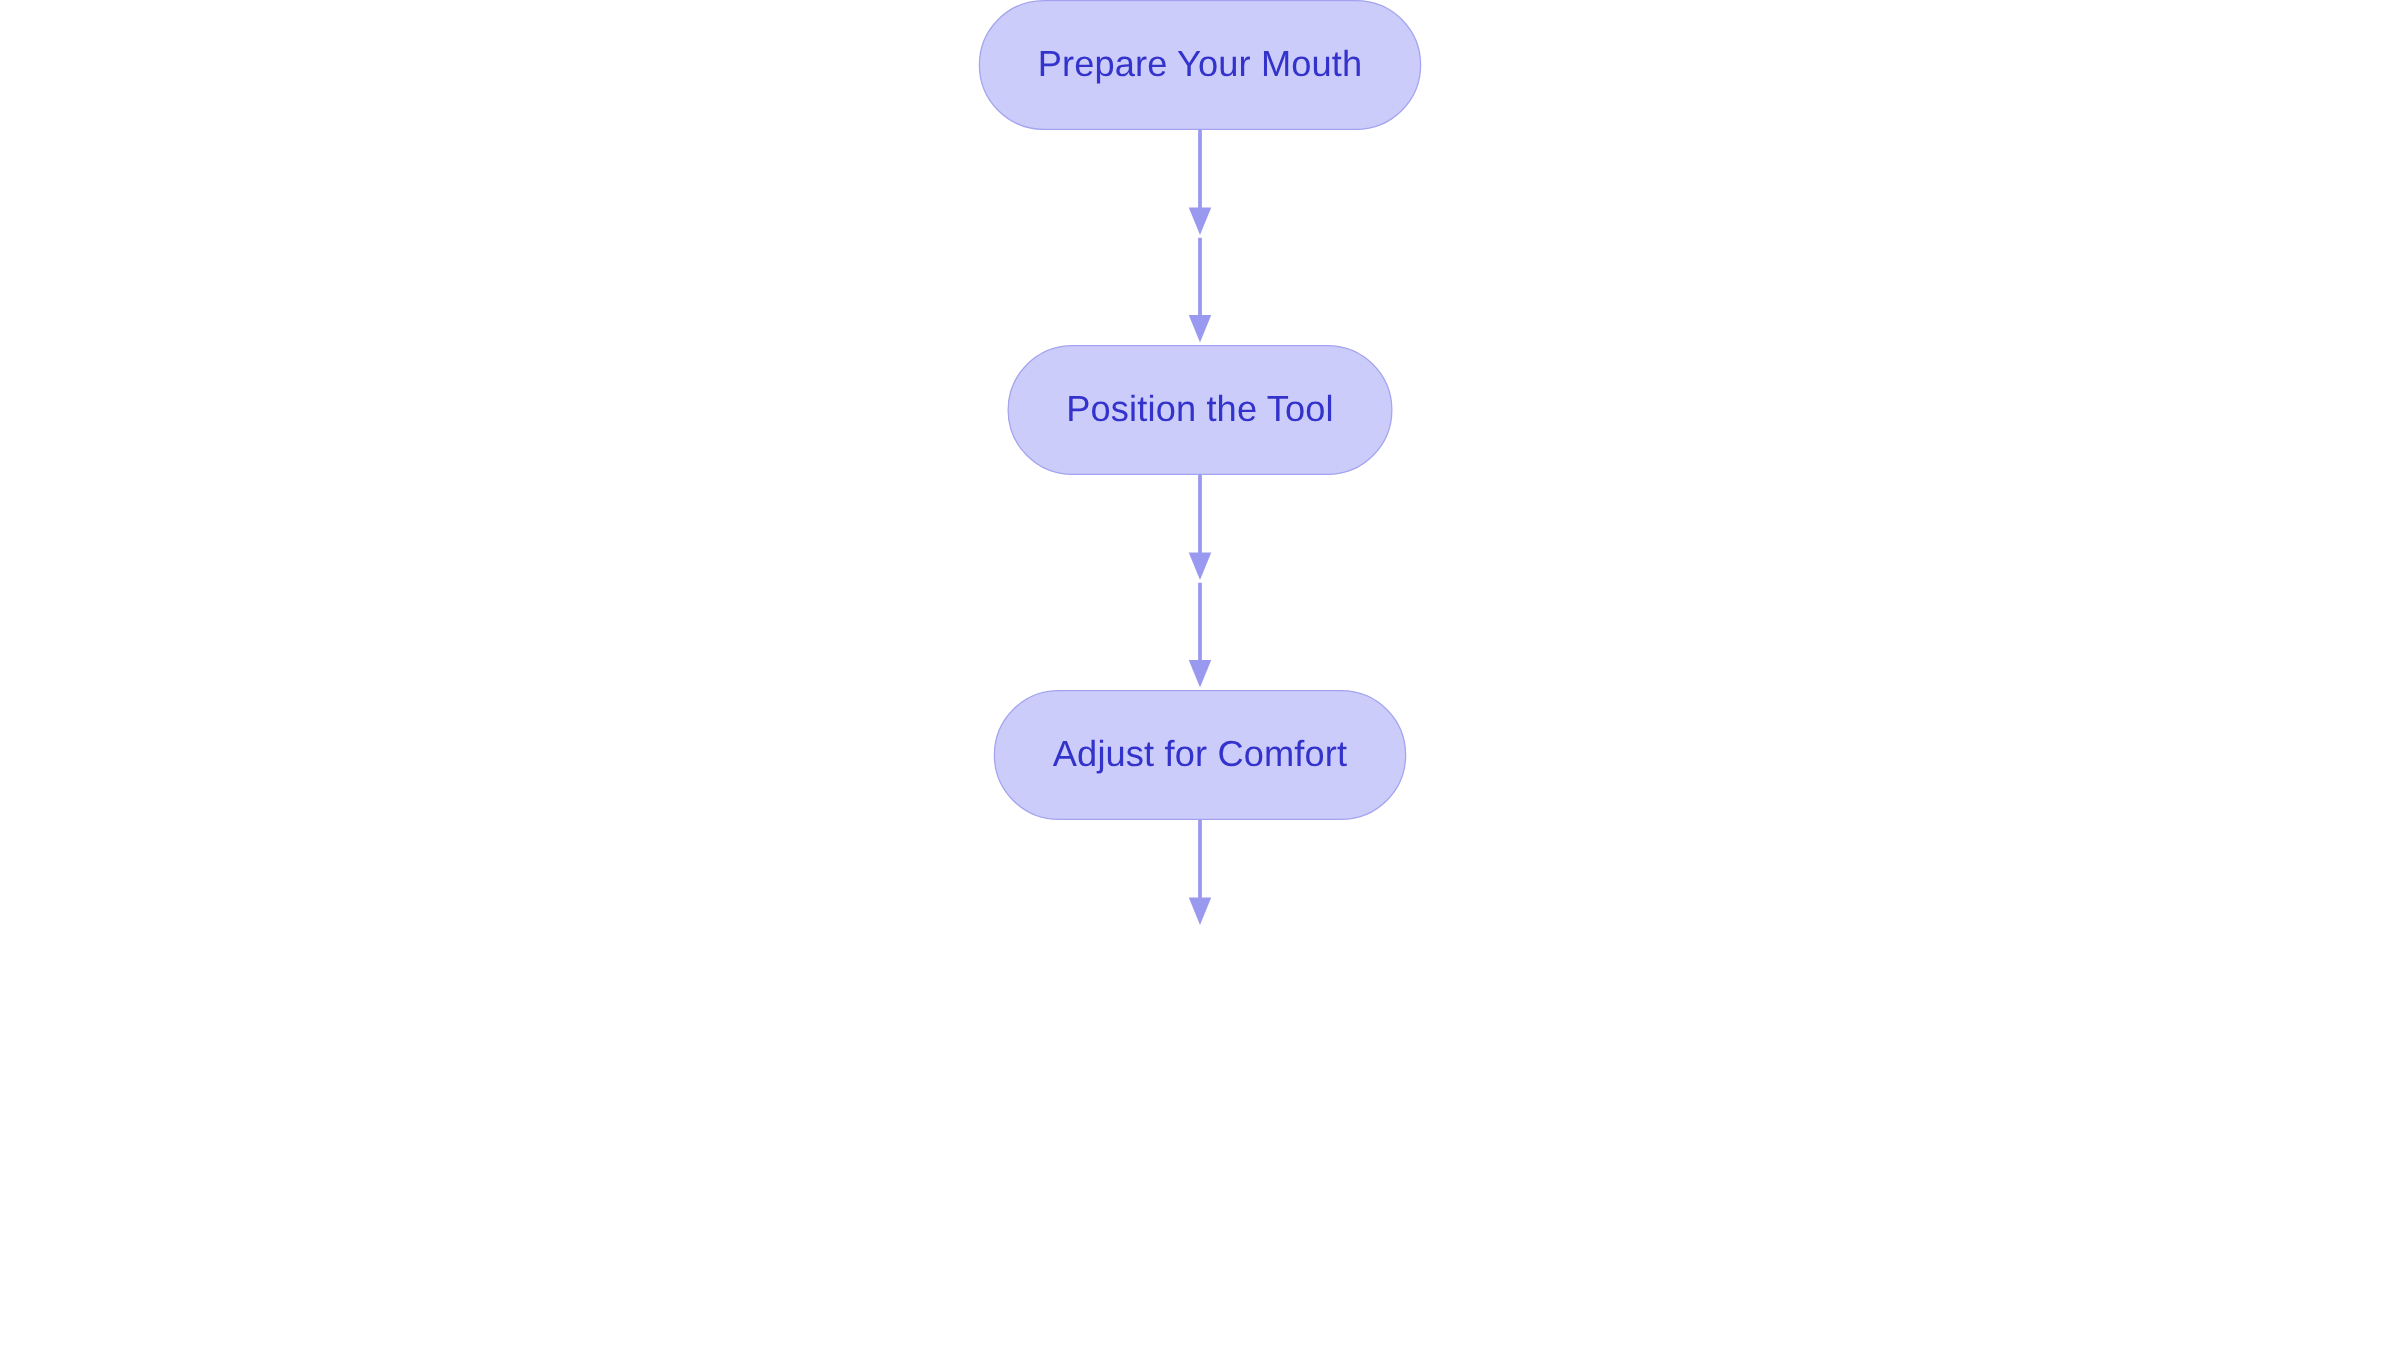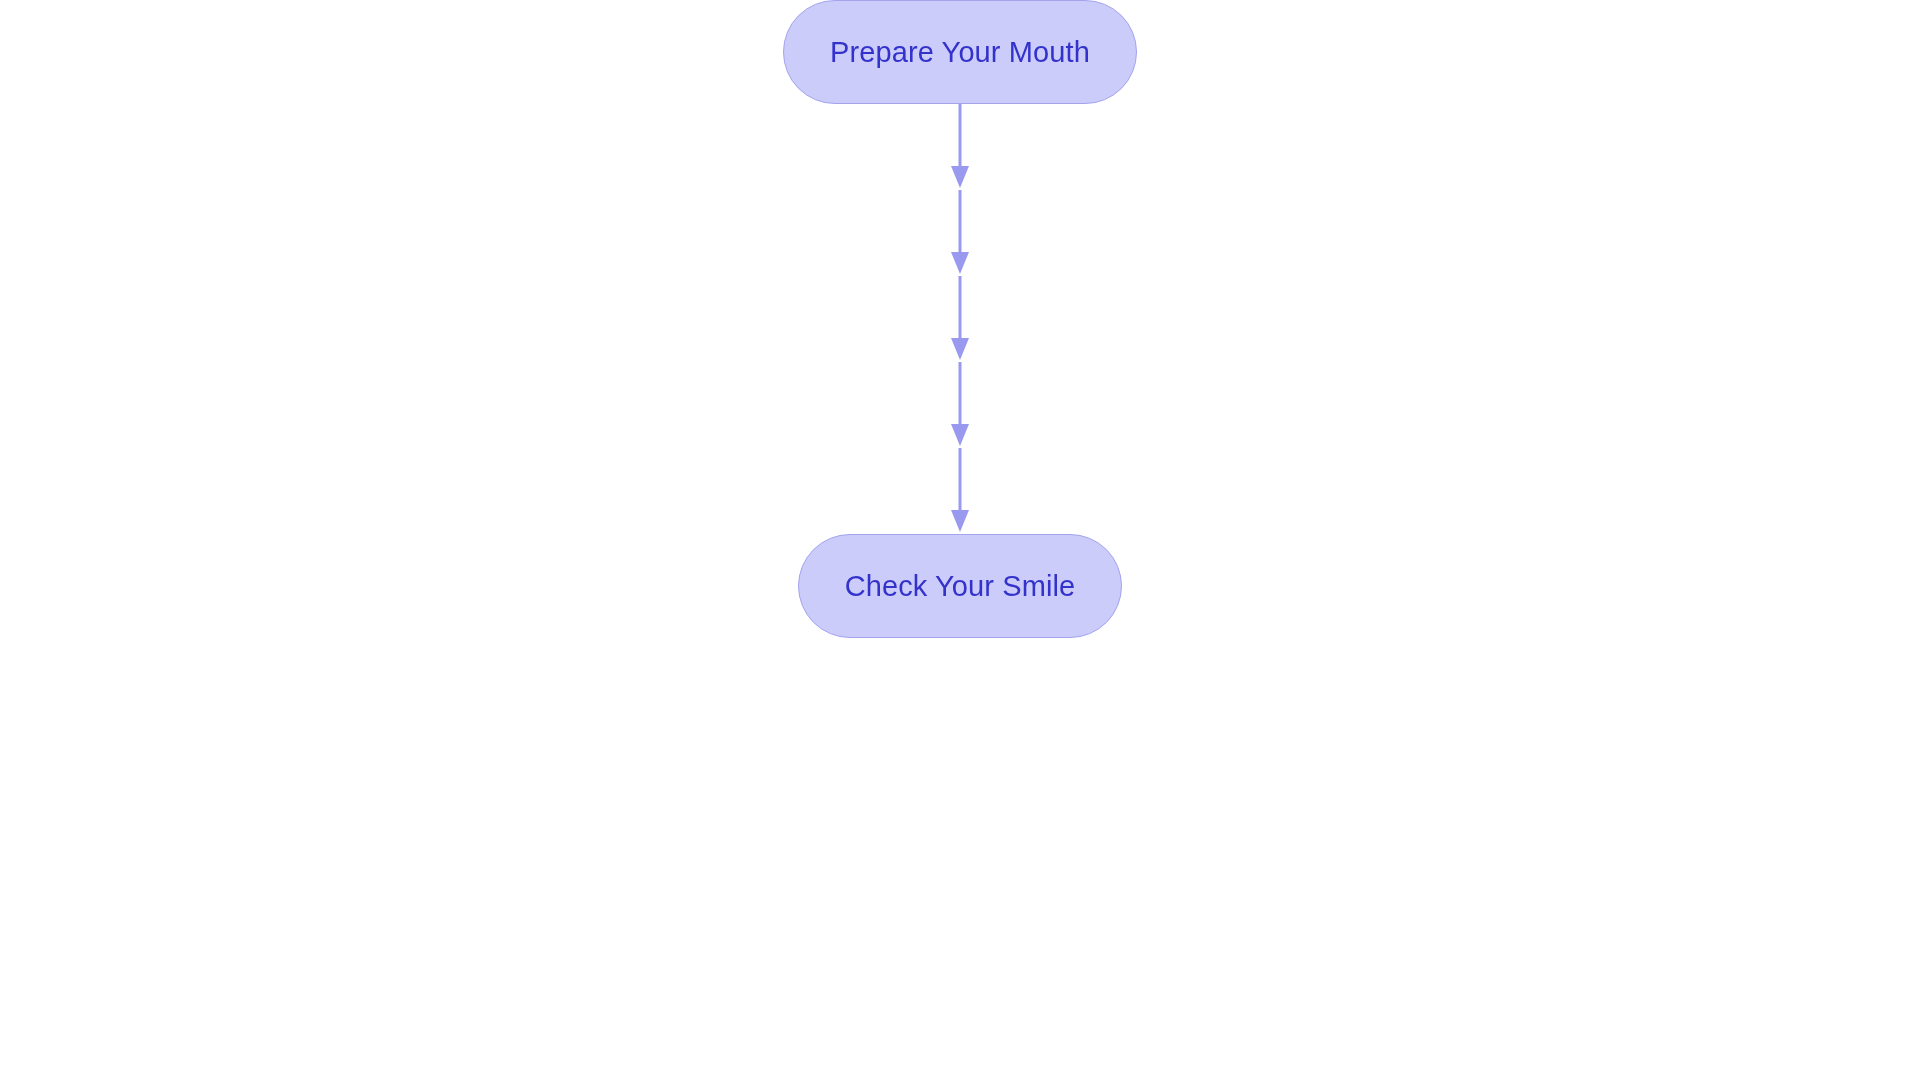--- a/index.html
+++ b/index.html
@@ -94,44 +94,49 @@
     </div>
 
 
     <div class="connector">
       <svg viewBox="0 0 26 86" xmlns="http://www.w3.org/2000/svg" aria-hidden="true">
         <line x1="13" y1="0" x2="13" y2="66" stroke="#9999f0" stroke-width="3"></line>
         <polygon points="4,62 22,62 13,84" fill="#9999f0"></polygon>
       </svg>
     </div>
 
-
-    <div class="connector">
-      <svg viewBox="0 0 26 86" xmlns="http://www.w3.org/2000/svg" aria-hidden="true">
-        <line x1="13" y1="0" x2="13" y2="66" stroke="#9999f0" stroke-width="3"></line>
-        <polygon points="4,62 22,62 13,84" fill="#9999f0"></polygon>
-      </svg>
+    <div class="flow-step">
+      <div class="node">
+        <span class="node-label">Position the Tool</span>
+      </div>
     </div>
-
 
     <div class="connector">
       <svg viewBox="0 0 26 86" xmlns="http://www.w3.org/2000/svg" aria-hidden="true">
         <line x1="13" y1="0" x2="13" y2="66" stroke="#9999f0" stroke-width="3"></line>
         <polygon points="4,62 22,62 13,84" fill="#9999f0"></polygon>
       </svg>
     </div>
 
 
     <div class="connector">
       <svg viewBox="0 0 26 86" xmlns="http://www.w3.org/2000/svg" aria-hidden="true">
         <line x1="13" y1="0" x2="13" y2="66" stroke="#9999f0" stroke-width="3"></line>
         <polygon points="4,62 22,62 13,84" fill="#9999f0"></polygon>
       </svg>
     </div>
 
     <div class="flow-step">
       <div class="node">
-        <span class="node-label">Check Your Smile</span>
+        <span class="node-label">Adjust for Comfort</span>
       </div>
     </div>
+
+    <div class="connector">
+      <svg viewBox="0 0 26 86" xmlns="http://www.w3.org/2000/svg" aria-hidden="true">
+        <line x1="13" y1="0" x2="13" y2="66" stroke="#9999f0" stroke-width="3"></line>
+        <polygon points="4,62 22,62 13,84" fill="#9999f0"></polygon>
+      </svg>
+    </div>
+
 
   </div>
 </div>
 
 </body></html>

